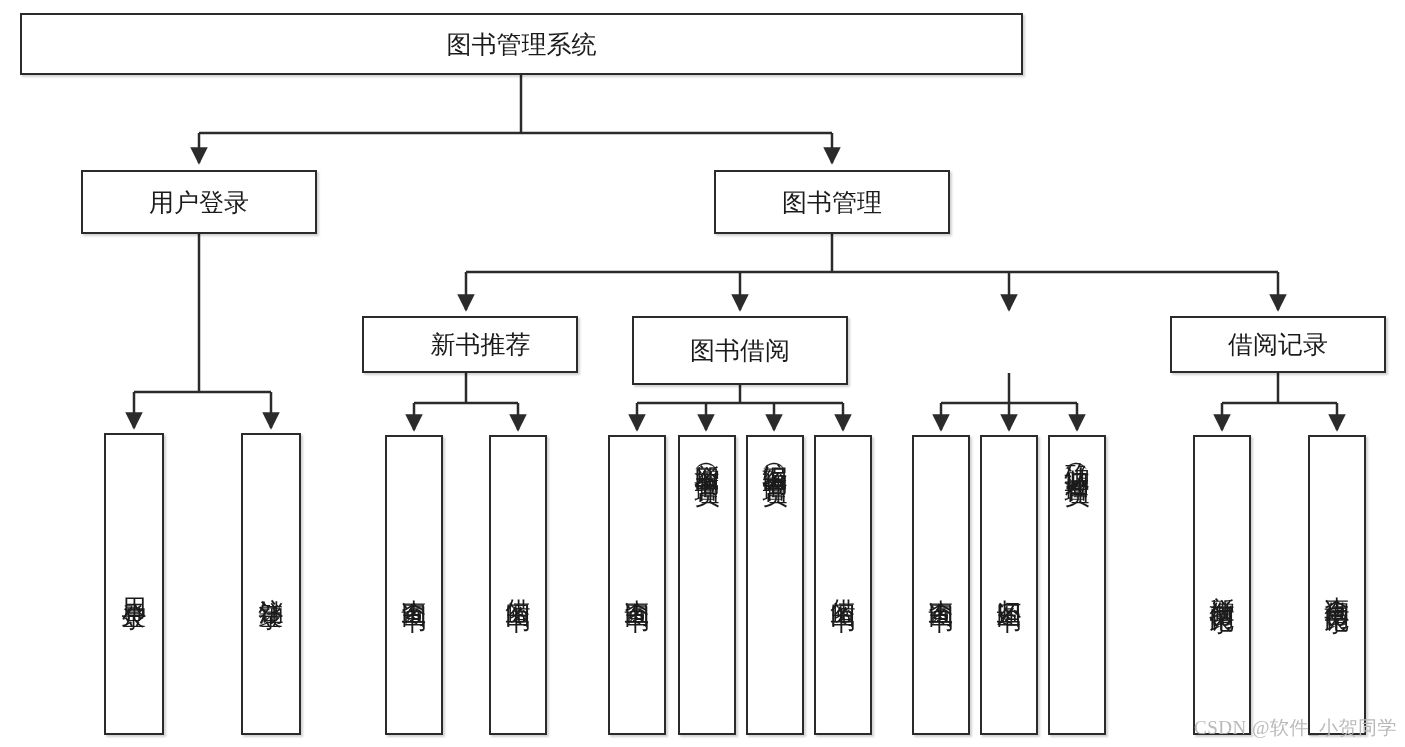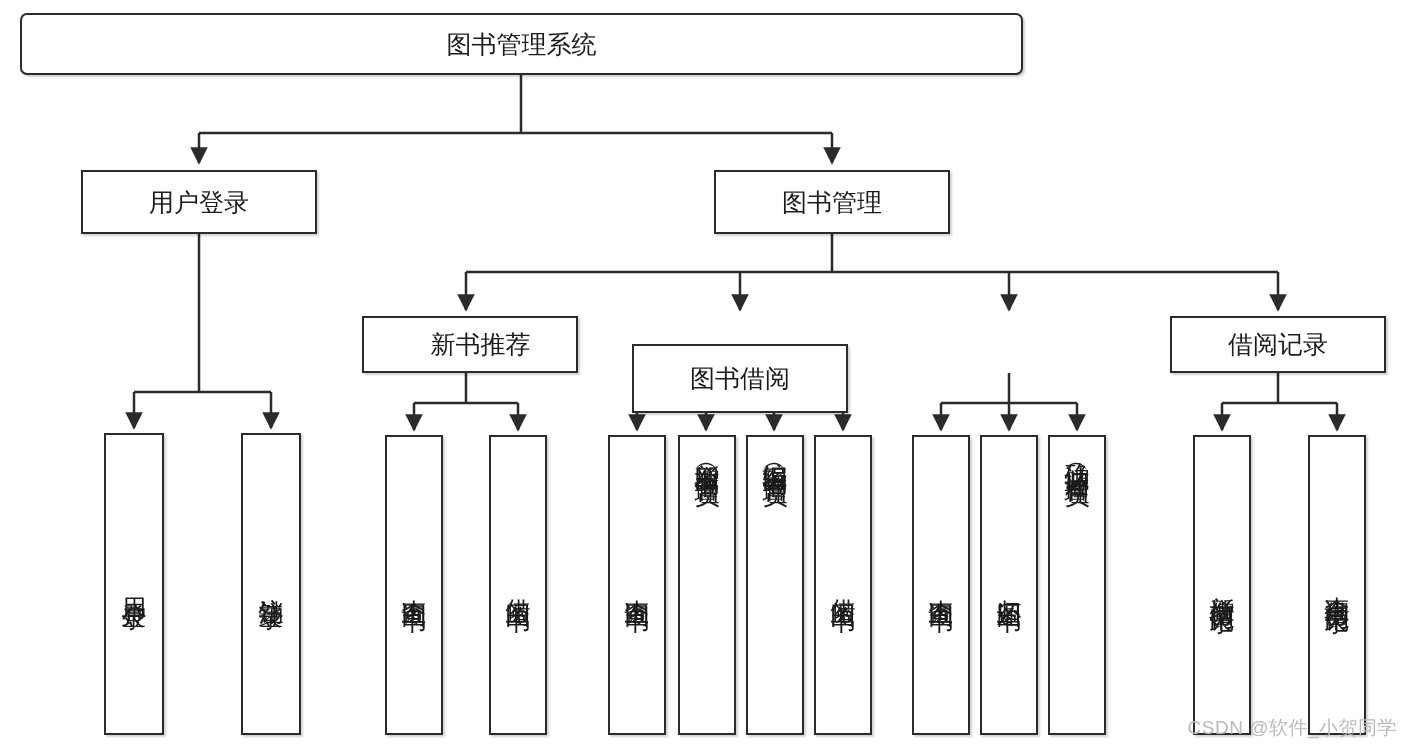--- a/index.html
+++ b/index.html
@@ -71,21 +71,21 @@
   }
   #watermark {
     position: absolute;
     right: 8px;
     bottom: 6px;
     font-size: 19px;
     color: #b9b9b9;
     letter-spacing: 0.5px;
     z-index: 5;
     white-space: nowrap;
-    font-family: Liberation Sans, sans-serif;
+    font-family: Liberation Serif, serif;
   }
 </style>
 </head>
 <body>
 
 <div id="canvas">
 
   <svg id="connectors" viewBox="0 0 1405 747" xmlns="http://www.w3.org/2000/svg">
     <defs>
       <marker id="arrow" viewBox="0 0 10 10" refX="9" refY="5" markerWidth="7" markerHeight="7" orient="auto-start-reverse">
@@ -129,35 +129,35 @@
       <path d="M 1009 403 L 1009 430" marker-end="url(#arrow)"></path>
       <path d="M 1077 403 L 1077 430" marker-end="url(#arrow)"></path>
 
       <path d="M 1278 373 L 1278 403"></path>
       <path d="M 1222 403 L 1337 403"></path>
       <path d="M 1222 403 L 1222 430" marker-end="url(#arrow)"></path>
       <path d="M 1337 403 L 1337 430" marker-end="url(#arrow)"></path>
     </g>
   </svg>
 
-  <div class="node root" style="left:20px; top:13px; width:1003px; height:62px;border-radius:7px;">
+  <div class="node root" style="left:20px; top:13px; width:1003px; height:62px;">
     <span class="label">图书管理系统</span>
   </div>
 
   <div class="node h" style="left:81px; top:170px; width:236px; height:64px;">
     <span class="label">用户登录</span>
   </div>
   <div class="node h" style="left:714px; top:170px; width:236px; height:64px;">
     <span class="label">图书管理</span>
   </div>
 
   <div class="node h" style="left:362px; top:316px; width:216px; height:57px;padding-left:21px;">
     <span class="label">新书推荐</span>
   </div>
-  <div class="node h" style="left:632px; top:316px; width:216px; height:69px;margin-top:28px;">
+  <div class="node h" style="left:632px; top:316px; width:216px; height:69px;">
     <span class="label">图书借阅</span>
   </div>
   <div class="node h" style="left:1170px; top:316px; width:216px; height:57px;">
     <span class="label">借阅记录</span>
   </div>
 
   <div class="node v mid" style="left:104px; top:433px; width:60px; height:302px;">
     <span class="label">用户登录</span>
   </div>
   <div class="node v mid" style="left:241px; top:433px; width:60px; height:302px;">

